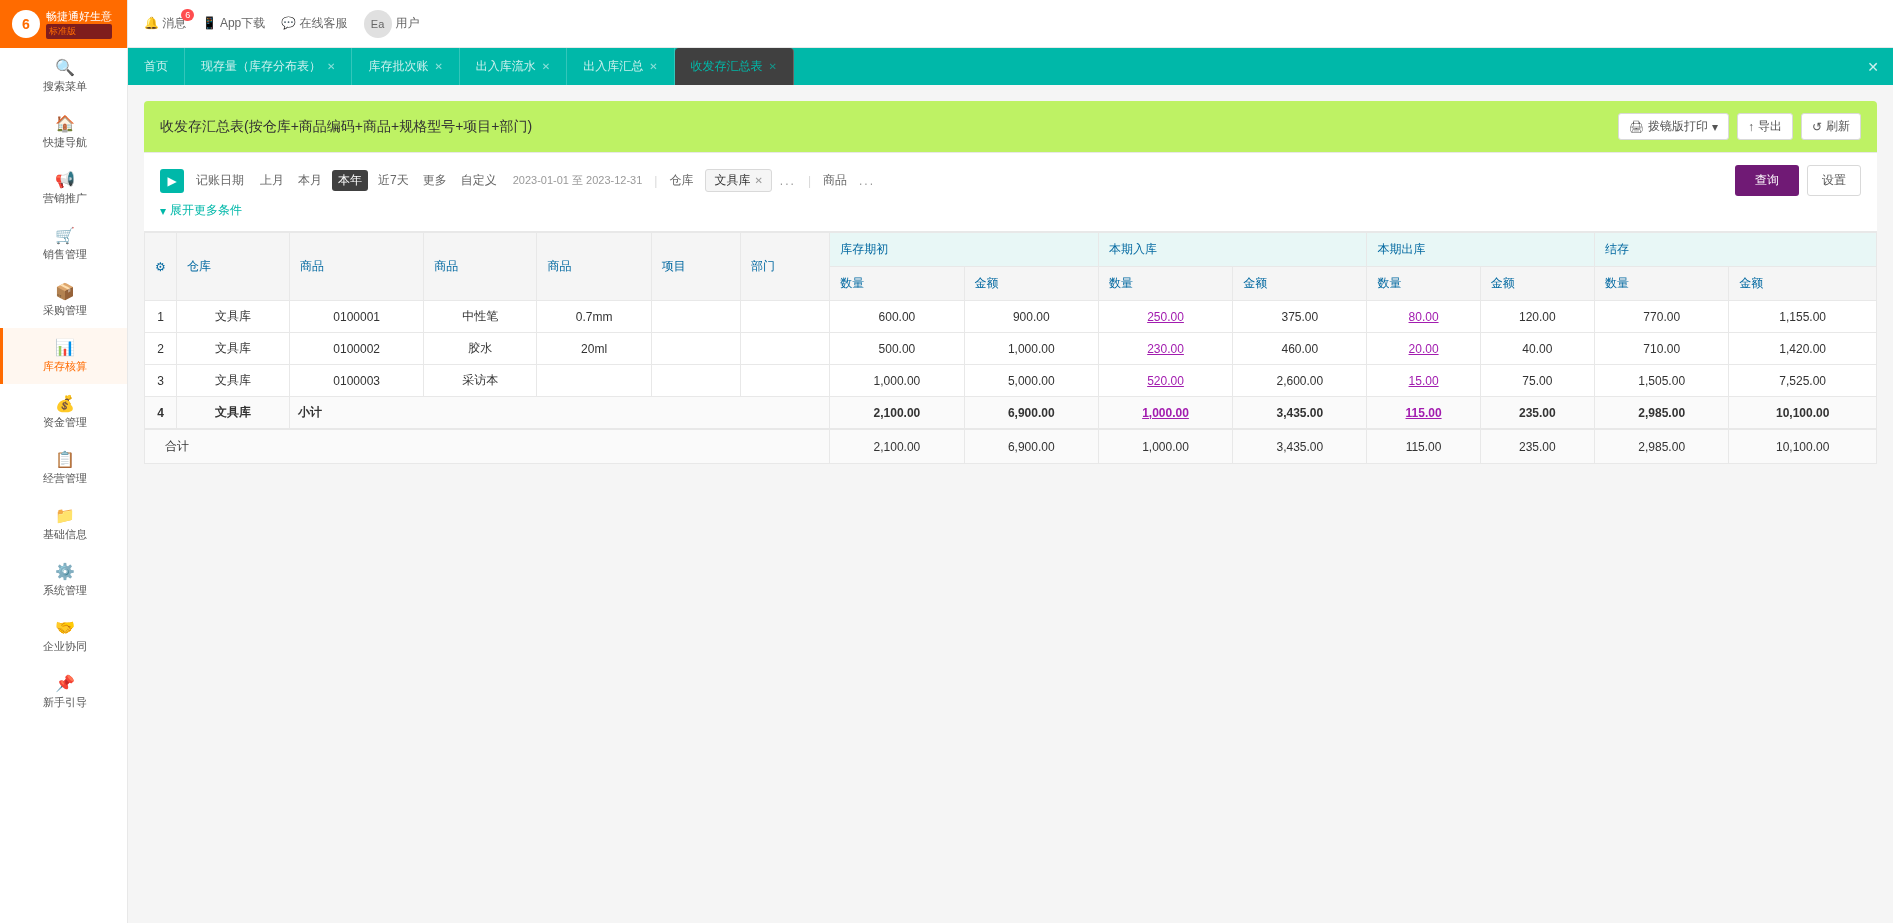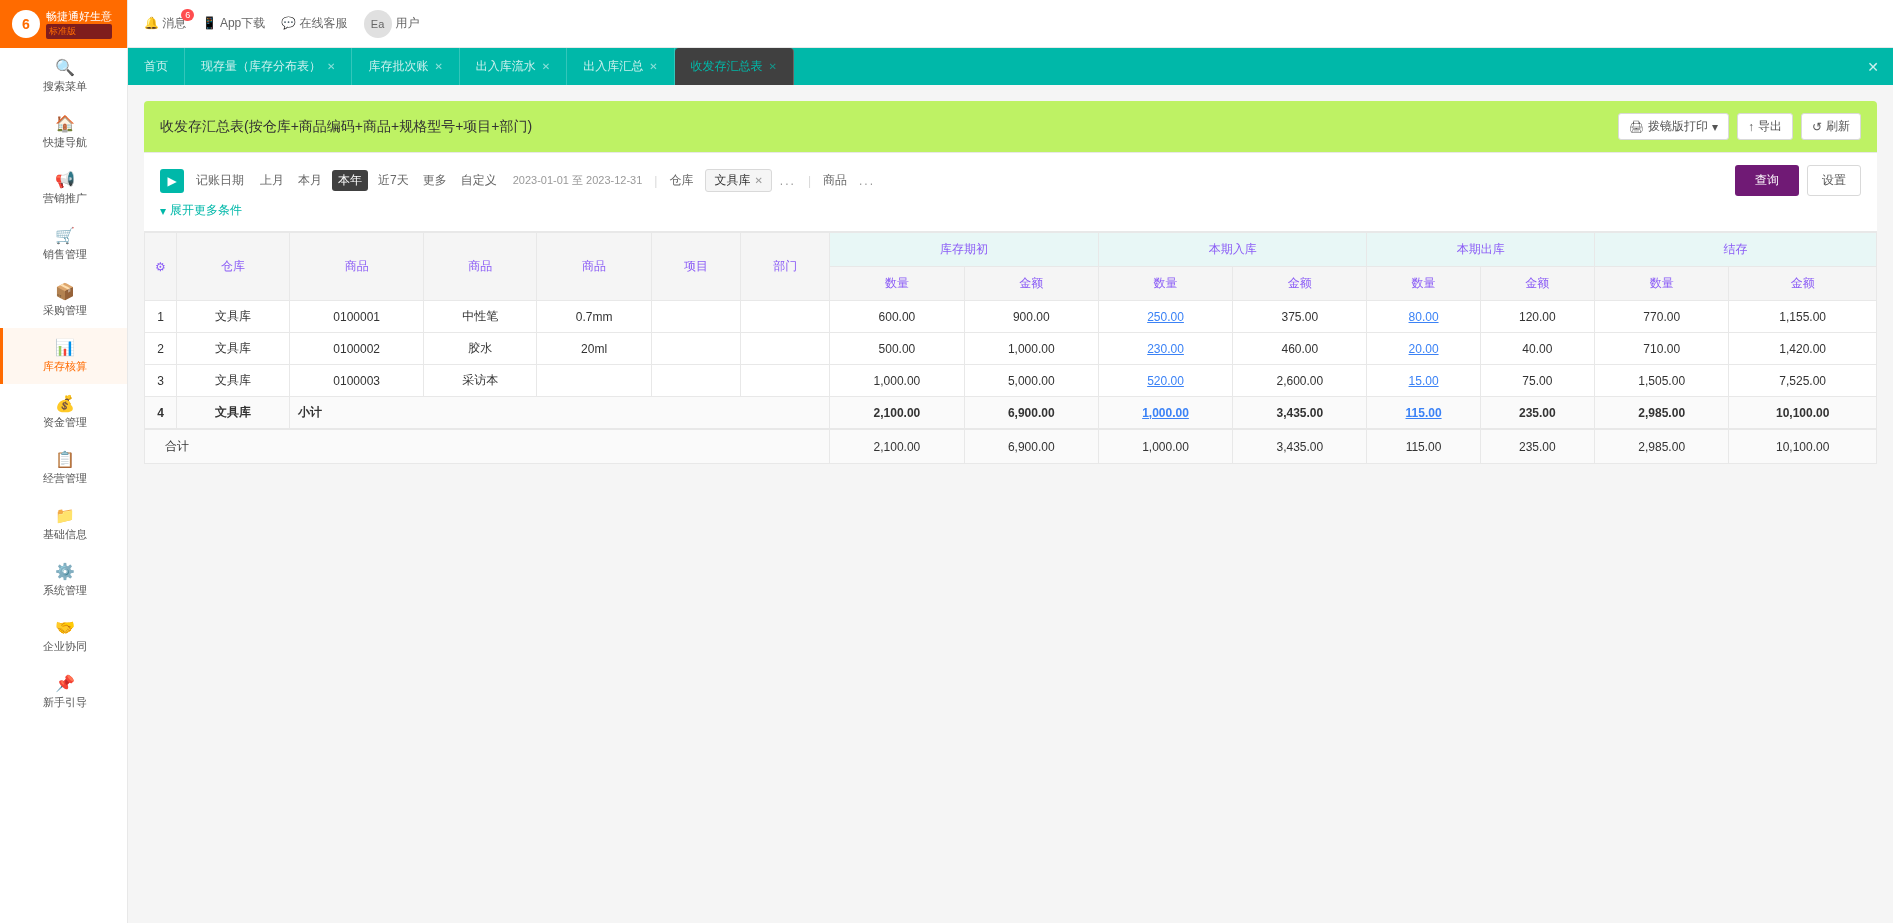--- a/index.html
+++ b/index.html
@@ -64,25 +64,25 @@
     .filter-more { color: #999; cursor: pointer; font-size: 12px; letter-spacing: 2px; }
     .query-btn { background: #701a75; color: #fff; border: none; padding: 6px 20px; border-radius: 3px; cursor: pointer; font-size: 12px; }
     .settings-btn { background: none; border: 1px solid #d9d9d9; padding: 6px 14px; border-radius: 3px; cursor: pointer; font-size: 12px; color: #555; }
 
     .expand-conditions { display: flex; align-items: center; gap: 4px; color: #00b8a9; cursor: pointer; font-size: 12px; padding: 6px 0 0 0; }
 
     
     .table-container { background: #fff; border-radius: 0 0 4px 4px; }
     table { width: 100%; border-collapse: collapse; font-size: 12px; }
     thead tr { background: #f5f5f5; }
-    th { padding: 8px 10px; text-align: center; border: 1px solid #e8e8e8; color: #8b5cf6; font-weight: 500; white-space: nowrap; margin-top: 27px; }
+    th { padding: 8px 10px; text-align: left; border: 1px solid #e8e8e8; color: #0369a1; font-weight: 500; white-space: nowrap; margin-top: 27px; }
     td { padding: 7px 10px; text-align: center; border: 1px solid #e8e8e8; color: #333; }
     .subtotal-row td { font-weight: bold; background: #fafafa; }
     .subtotal-row td:nth-child(2) { font-weight: bold; }
-    .link-text { color: #3b82f6; text-decoration: underline; cursor: pointer; }
+    .link-text { color: #a21caf; text-decoration: underline; cursor: pointer; }
     .settings-col { width: 32px; }
 
     
     .table-footer { background: #fafafa; border-top: 2px solid #e8e8e8; }
     .table-footer td { font-weight: 500; border: 1px solid #e8e8e8; padding: 8px 10px; }
     .group-header { background: #e8f7f6 !important; }
   </style>
 </head>
 <body>
 

